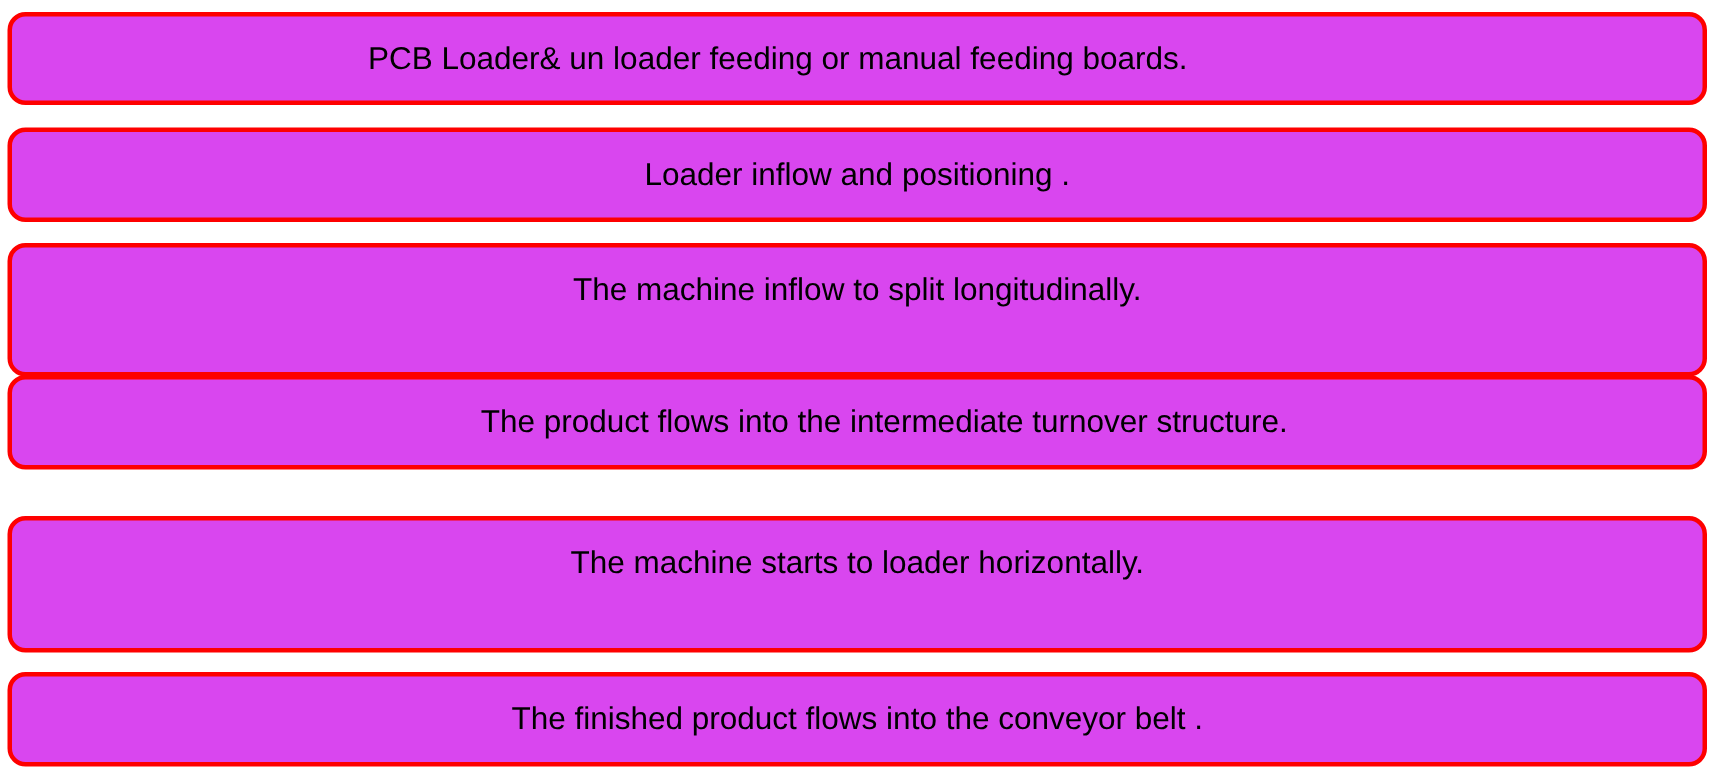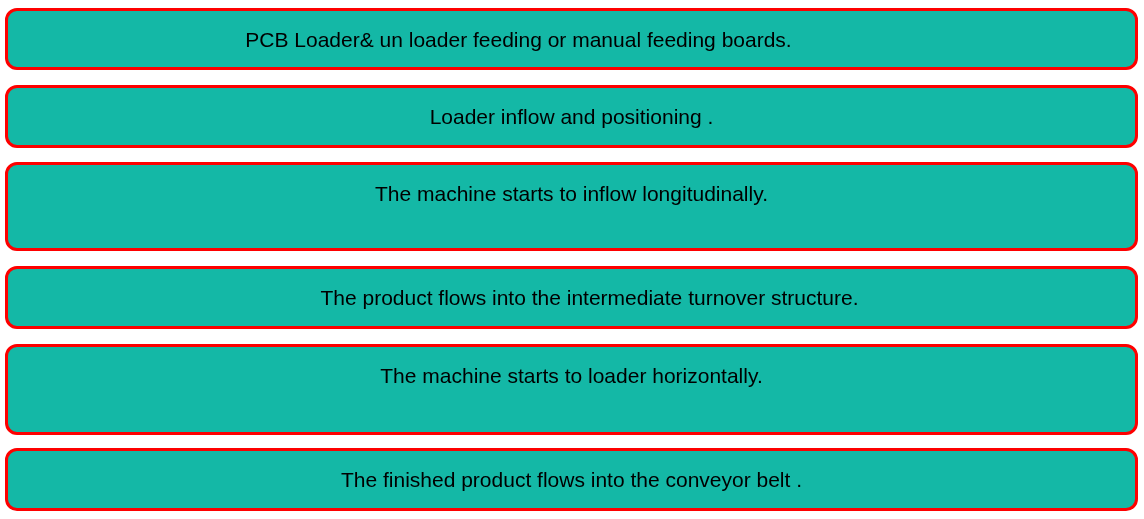--- a/index.html
+++ b/index.html
@@ -13,58 +13,58 @@
     width: 1144px;
     height: 519px;
     background: #ffffff;
     overflow: hidden;
   }
   .step-box {
     position: absolute;
     left: 5px;
     width: 1133px;
     box-sizing: border-box;
-    background: #14b8a6;
+    background: #d946ef;
     border: 3px solid #fe0000;
     border-radius: 12px;
   }
   .step-box .label {
     height: 58px;
     display: flex;
     align-items: center;
     justify-content: center;
     font-size: 21px;
     line-height: 1.2;
     color: #000000;
     white-space: pre;
   }
   #step-1 { top: 8px;   height: 62px; }
   #step-2 { top: 85px;  height: 63px; }
   #step-3 { top: 162px; height: 89px; }
-  #step-4 { top: 266px; height: 63px; padding-left: 36px; }
+  #step-4 { top: 250px; height: 63px; padding-left: 36px; }
   #step-5 { top: 344px; height: 91px; }
   #step-6 { top: 448px; height: 63px; }
   
   #step-1 .label { transform: translateX(-53px); }
 </style>
 </head>
 <body>
 
 <div class="canvas">
 
   <div class="step-box" id="step-1">
     <div class="label">PCB Loader&amp; un loader feeding or manual feeding boards.</div>
   </div>
 
   <div class="step-box" id="step-2">
     <div class="label">Loader inflow and positioning .</div>
   </div>
 
   <div class="step-box" id="step-3">
-    <div class="label">The machine starts to inflow longitudinally.</div>
+    <div class="label">The machine inflow to split longitudinally.</div>
   </div>
 
   <div class="step-box" id="step-4">
     <div class="label">The product flows into the intermediate turnover structure.</div>
   </div>
 
   <div class="step-box" id="step-5">
     <div class="label">The machine starts to loader horizontally.</div>
   </div>
 

